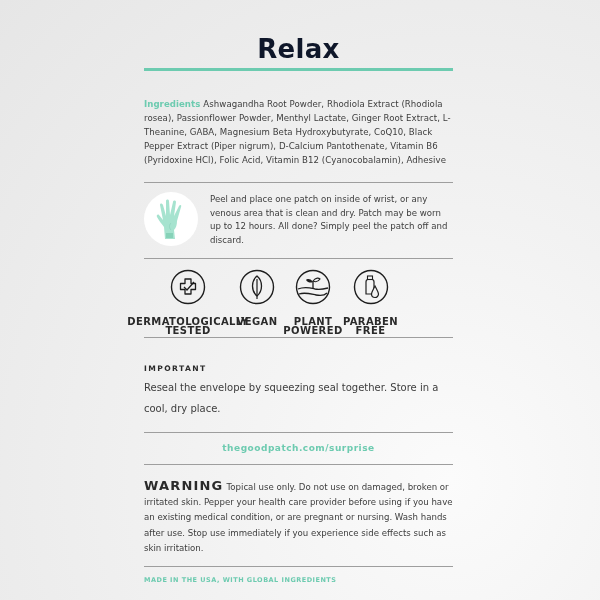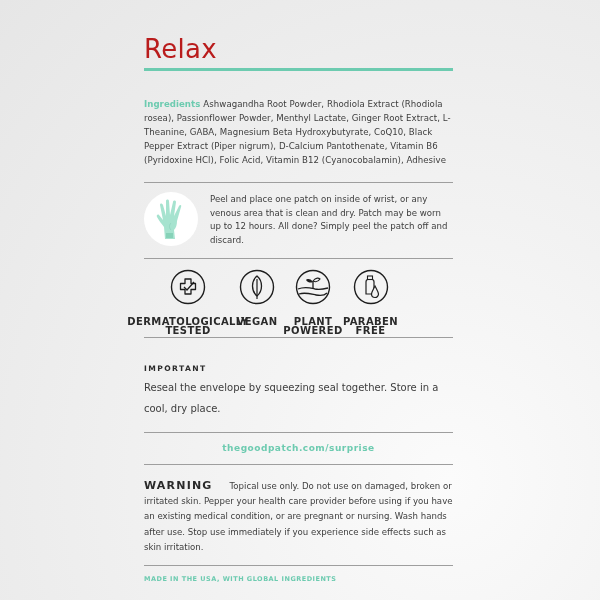--- a/index.html
+++ b/index.html
@@ -12,25 +12,26 @@
     }
     .panel {
       position: absolute;
       left: 144px;
       top: 32px;
       width: 309px;
     }
     .title {
       font-family: "DejaVu Sans", sans-serif;
       font-size: 26px;
-      font-weight: normal;
-      color: #b91c1c;
+      font-weight: bold;
+      color: #0f172a;
       letter-spacing: 0.3px;
       line-height: 34px;
       height: 36px;
+      text-align: center;
     }
     .title-rule {
       height: 2.5px;
       background: #6dcbb0;
       width: 309px;
       margin-top: 0px;
     }
     .ingredients {
       margin-top: 26px;
       font-size: 8.6px;
@@ -120,25 +121,25 @@
       color: #6dcbb0;
       letter-spacing: 0.5px;
     }
     .warning {
       margin-top: 13px;
       font-size: 8.6px;
       line-height: 15.2px;
       color: #3d3d3d;
     }
     .warning .label {
-      font-size: 11px;
+      font-size: 13px;
       font-weight: bold;
       letter-spacing: 1.2px;
       color: #2a2a2a;
-      margin-right: 17px;
+      margin-right: 3px;
     }
     .rule.r6 { margin-top: 10px; }
     .footer {
       margin-top: 9px;
       text-align: left;
       font-size: 6.5px;
       font-weight: bold;
       letter-spacing: 0.5px;
       color: #6dcbb0;
     }

